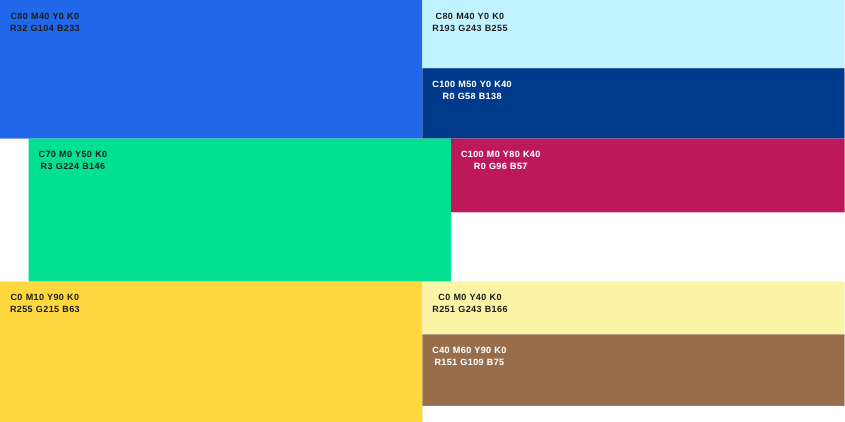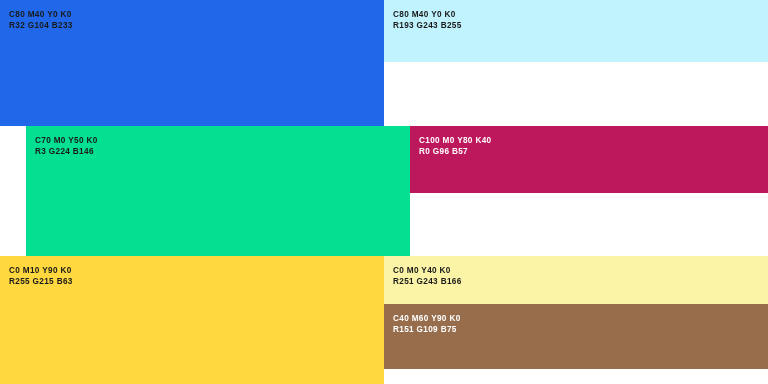--- a/index.html
+++ b/index.html
@@ -48,20 +48,21 @@
   .swatch-label {
     position: absolute;
     top: 10px;
     left: 9px;
     line-height: 1.33;
     font-size: 8.2px;
     letter-spacing: 0.35px;
     font-weight: 700;
     white-space: nowrap;
     font-family: "Liberation Sans", sans-serif;
+    text-align: center;
   }
   .swatch-label .line {
     display: block;
   }
   .tone-dark { color: #1a1a1a; }
   .tone-light { color: #ffffff; }
 
   
   .sub-a-r1 { height: 62px; }
   .sub-b-r1 { height: 64px; }
@@ -80,20 +81,26 @@
       <div class="swatch-label tone-dark">
         <span class="line">C80 M40 Y0 K0</span>
         <span class="line">R32 G104 B233</span>
       </div>
     </div>
     <div class="col-side">
       <div class="swatch sub-a-r1" id="sw-0-sec-0" style="background-color: rgb(193, 243, 255);">
         <div class="swatch-label tone-dark">
           <span class="line">C80 M40 Y0 K0</span>
           <span class="line">R193 G243 B255</span>
+        </div>
+      </div>
+      <div class="swatch sub-b-r1" id="sw-0-sec-1" style="background-color: rgb(0, 58, 138);">
+        <div class="swatch-label tone-light">
+          <span class="line">C100 M50 Y0 K40</span>
+          <span class="line">R0 G58 B138</span>
         </div>
       </div>
     </div>
   </div>
 
   <div class="row row-2">
     <div class="col-main swatch" id="sw-1-main" style="background-color: rgb(3, 224, 146);">
       <div class="swatch-label tone-dark">
         <span class="line">C70 M0 Y50 K0</span>
         <span class="line">R3 G224 B146</span>

